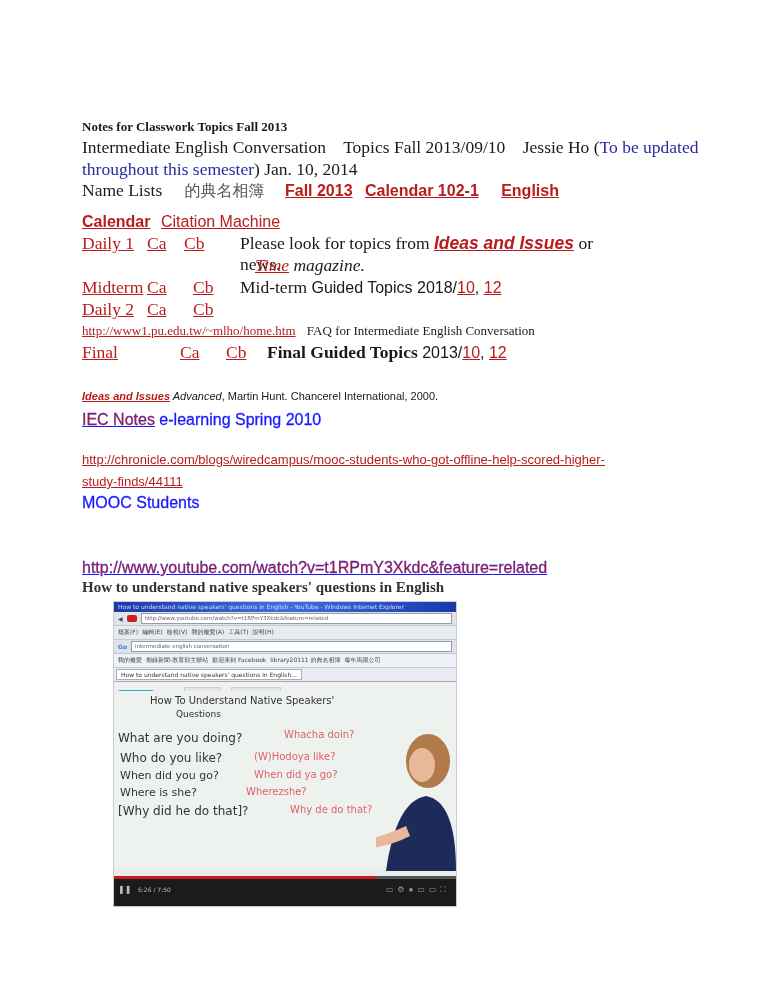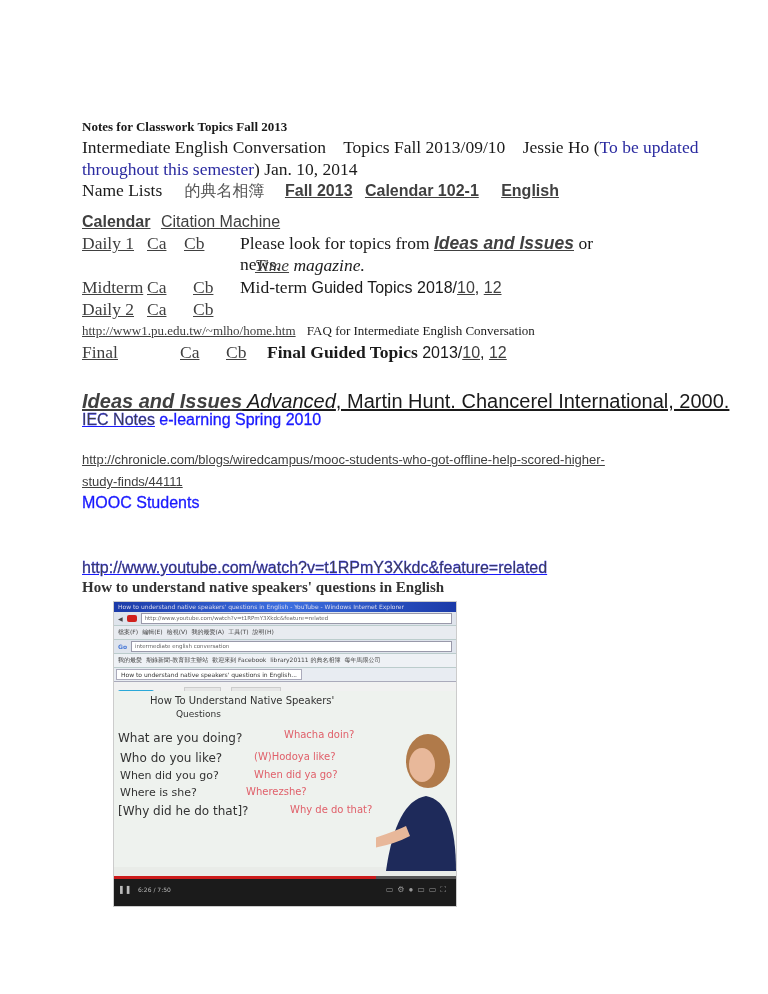--- a/index.html
+++ b/index.html
@@ -1,19 +1,19 @@
 <!DOCTYPE html>
 <html><head>
 <meta charset="utf-8">
 <style>
   html, body { margin: 0; padding: 0; background: #ffffff; }
   body { width: 768px; height: 994px; position: relative; overflow: hidden;
          font-family: "Liberation Serif", serif; color: #1a1a1a; }
   .abs { position: absolute; white-space: nowrap; }
-  a, .link { color: #404040; text-decoration: underline; cursor: pointer; }
+  a, .link { color: #b91c1c; text-decoration: underline; cursor: pointer; }
   .sans { font-family: "Liberation Sans", sans-serif; }
   .navy { color: #2a2aa0; }
   .bold { font-weight: bold; }
   .ital { font-style: italic; }
 
   .title { left: 82px; top: 119px; font-size: 13px; font-weight: bold; }
   .line2 { left: 82px; top: 136px; font-size: 17.5px; line-height: 22px; white-space: normal; width: 620px; }
   .namelists { left: 82px; top: 180px; font-size: 17.5px; }
   .namelists .cjk { color: #555; margin-left: 18px; font-family: "DejaVu Sans", sans-serif; font-size: 16px; }
   .namelists .l { font-family: "Liberation Sans", sans-serif; font-weight: bold; font-size: 16px; margin-left: 16px; }
@@ -98,21 +98,21 @@
   <span style="margin-left:8px">FAQ for Intermediate English Conversation</span>
 </div>
 
 <div class="rowline row" style="top:342px;">
   <a class="c1">Final</a>
   <a class="c2" style="left:180px">Ca</a>
   <a class="c2" style="left:226px">Cb</a>
   <span class="c3" style="left:267px"><span class="bold">Final Guided Topics</span><span class="sans" style="font-size:16px"> 2013/</span><a class="sans" style="font-size:16px">10</a><span class="sans" style="font-size:16px">, </span><a class="sans" style="font-size:16px">12</a></span>
 </div>
 
-<div class="abs sans" style="left:82px; top:390px; font-size:20px;text-decoration:underline;">
+<div class="abs sans" style="left:82px; top:390px; font-size:11px;">
   <a class="bold ital">Ideas and Issues</a><span class="ital"> Advanced</span><span>, Martin Hunt. Chancerel International, 2000.</span>
 </div>
 <div class="abs sans" style="left:82px; top:411px; font-size:16px; color:#1a1aff; font-weight:bold;">
   <a style="font-weight:normal; -webkit-text-stroke:0.3px #1a1aff;">IEC Notes</a><span style="font-weight:normal; -webkit-text-stroke:0.3px #1a1aff;"> e-learning Spring 2010</span>
 </div>
 
 <div class="abs sans" style="left:82px; top:449px; font-size:13px; line-height:22px; white-space:normal; width:640px;">
   <a>http://chronicle.com/blogs/wiredcampus/mooc-students-who-got-offline-help-scored-higher-</a><br>
   <a>study-finds/44111</a>
 </div>

